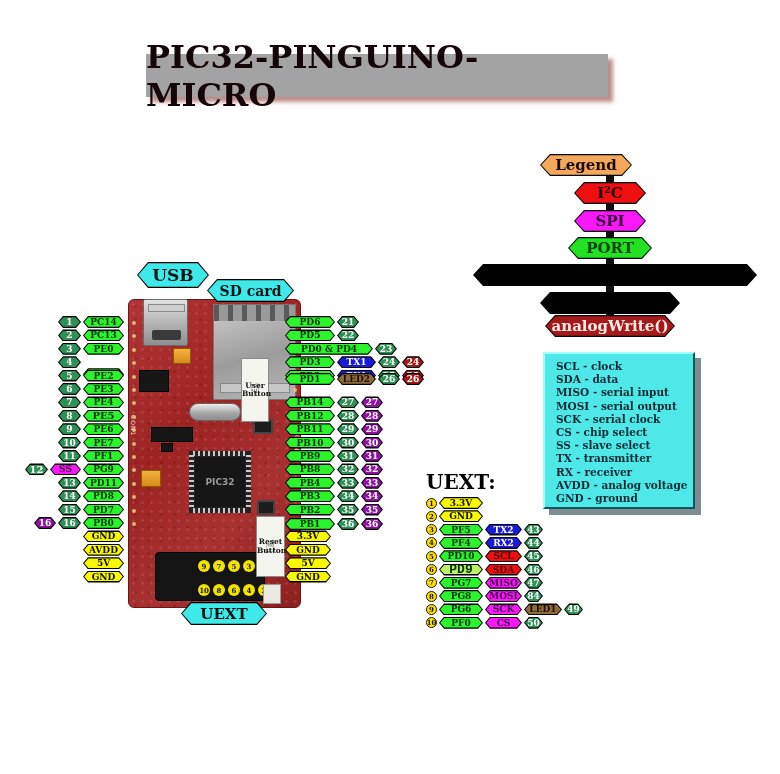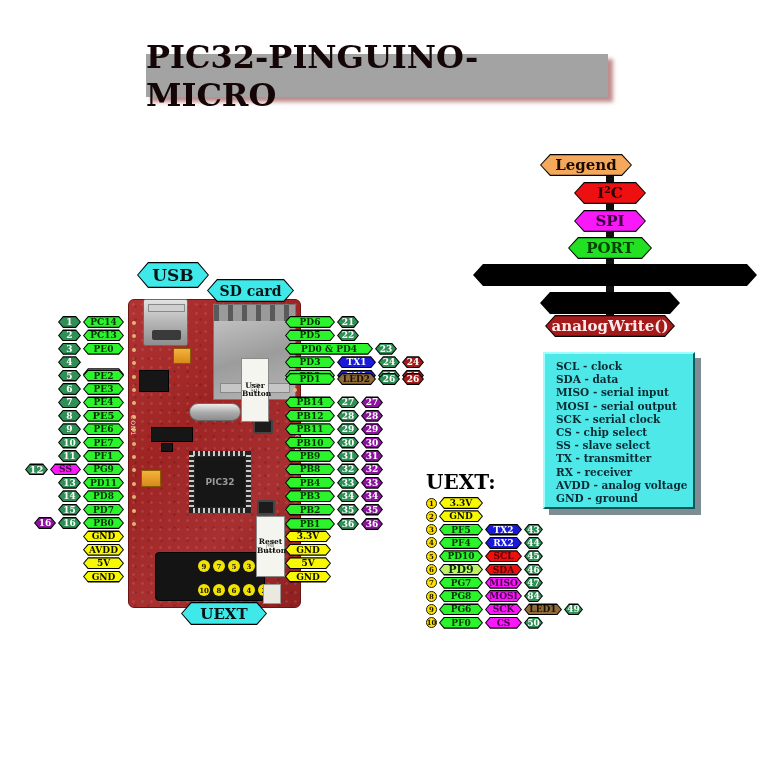--- a/index.html
+++ b/index.html
@@ -944,21 +944,21 @@
         <div class="hx-o" style="clip-path: polygon(0px 50%, 5px 0px, calc(100% - 5px) 0px, 100% 50%, calc(100% - 5px) 100%, 5px 100%);"></div>
         <div class="hx-i" style="inset: 1.2px; background: rgb(46, 144, 85); color: rgb(255, 255, 255); font-size: 9px; clip-path: polygon(0px 50%, 4.2px 0px, calc(100% - 4.2px) 0px, 100% 50%, calc(100% - 4.2px) 100%, 4.2px 100%);">
           <span>45</span>
         </div>
       </div>
     </div>
     <div class="pin-row" style="top: 563.5px; left: 426px;">
       <div class="circ">6</div>
       <div class="hx" style="width: 44px; height: 12px;">
         <div class="hx-o" style="clip-path: polygon(0px 50%, 5px 0px, calc(100% - 5px) 0px, 100% 50%, calc(100% - 5px) 100%, 5px 100%);"></div>
-        <div class="hx-i" style="inset: 1.2px; background: #bef264; color: rgb(0, 51, 0); font-size: 11px; clip-path: polygon(0px 50%, 4.2px 0px, calc(100% - 4.2px) 0px, 100% 50%, calc(100% - 4.2px) 100%, 4.2px 100%);">
+        <div class="hx-i" style="inset: 1.2px; background: #bef264; color: rgb(0, 51, 0); font-size: 13px; clip-path: polygon(0px 50%, 4.2px 0px, calc(100% - 4.2px) 0px, 100% 50%, calc(100% - 4.2px) 100%, 4.2px 100%); font-family: Liberation Mono, monospace;">
           <span>PD9</span>
         </div>
       </div>
       <div class="hx" style="width: 37px; height: 12px;">
         <div class="hx-o" style="clip-path: polygon(0px 50%, 5px 0px, calc(100% - 5px) 0px, 100% 50%, calc(100% - 5px) 100%, 5px 100%);"></div>
         <div class="hx-i" style="inset: 1.2px; background: rgb(238, 16, 16); color: rgb(74, 0, 0); font-size: 9px; clip-path: polygon(0px 50%, 4.2px 0px, calc(100% - 4.2px) 0px, 100% 50%, calc(100% - 4.2px) 100%, 4.2px 100%);">
           <span>SDA</span>
         </div>
       </div>
       <div class="hx" style="width: 19px; height: 12px;">

